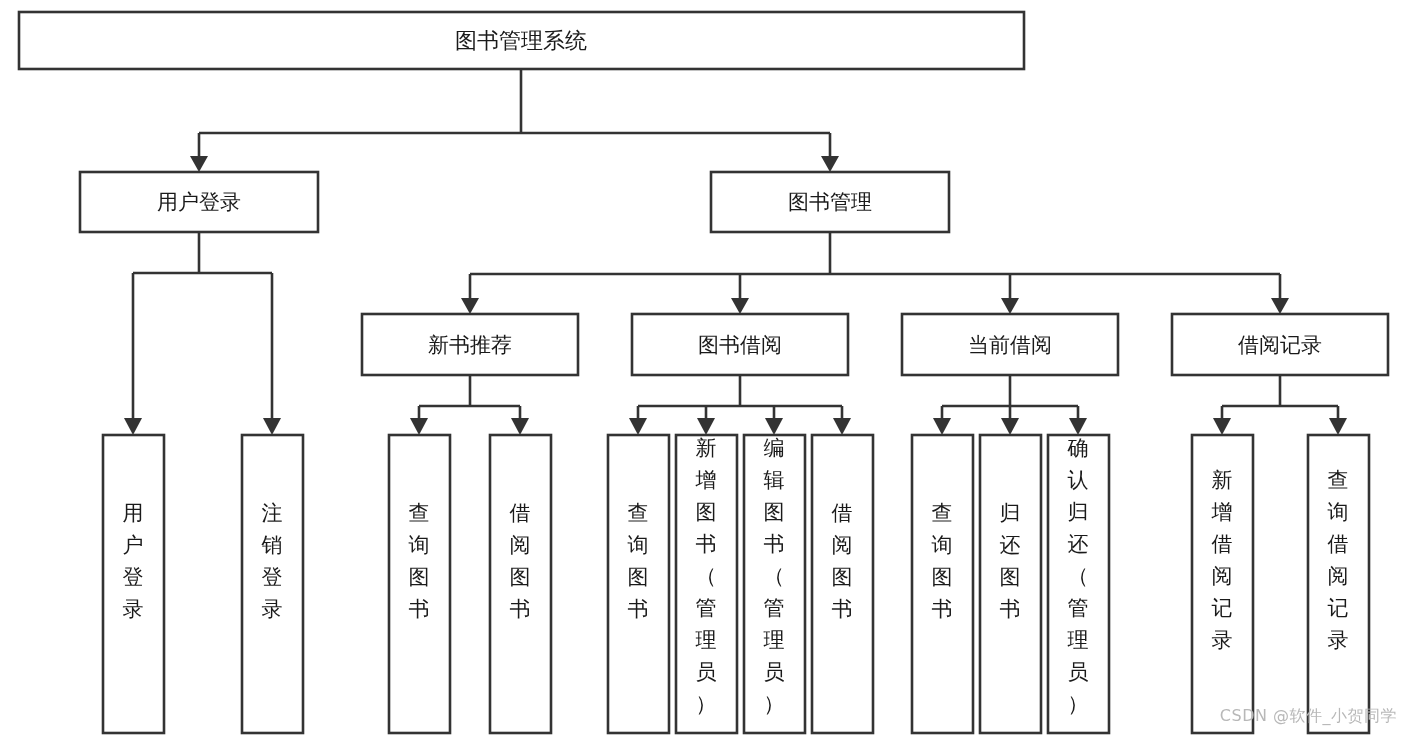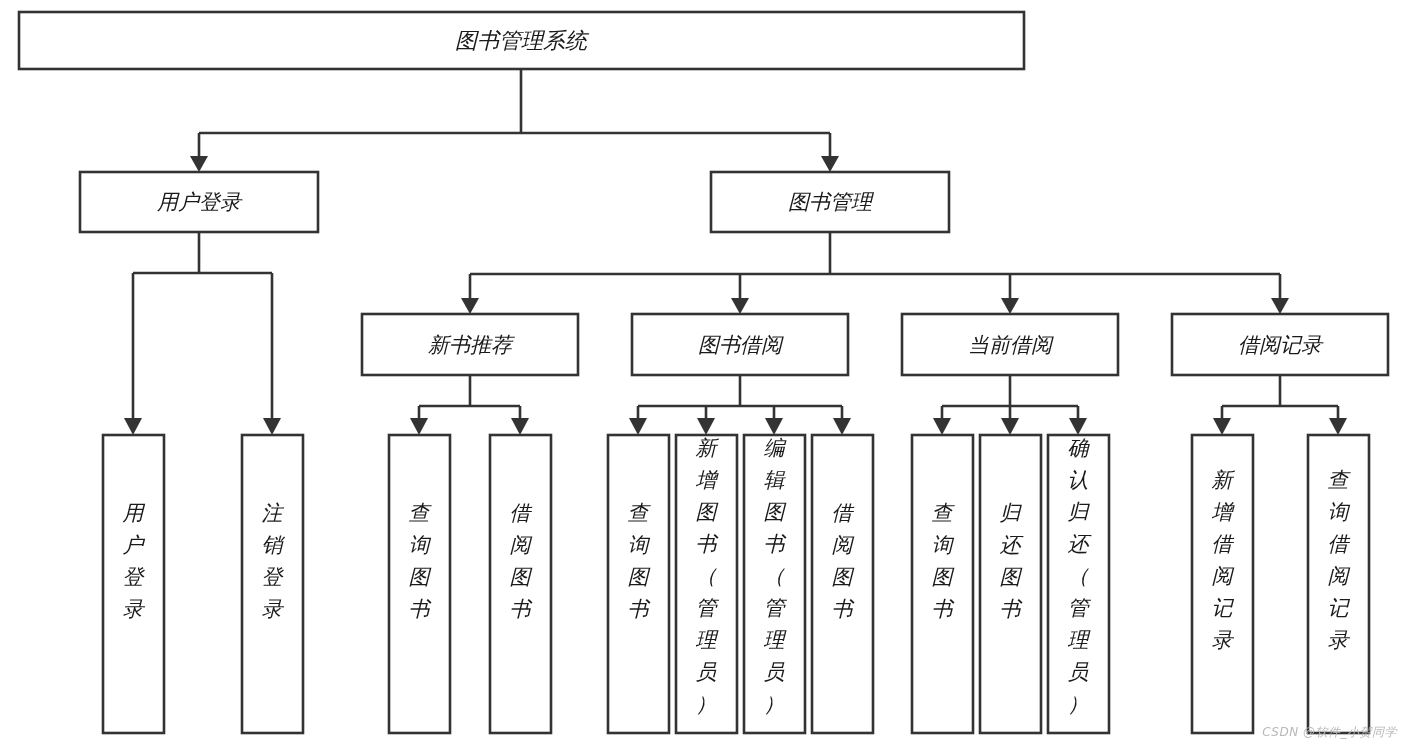--- a/index.html
+++ b/index.html
@@ -13,21 +13,20 @@
     font-family: "DejaVu Sans", "Liberation Sans", sans-serif;
     overflow: hidden;
     position: relative;
   }
   #diagram-root {
     position: absolute;
     left: 0;
     top: 0;
     width: 1405px;
     height: 747px;
-    font-style: italic;
   }
   svg.flow {
     display: block;
     width: 1405px;
     height: 747px;
   }
   .nodebox {
     fill: #ffffff;
     stroke: #333333;
     stroke-width: 2.6;
@@ -57,23 +56,23 @@
     font-family: "DejaVu Sans", "Liberation Sans", sans-serif;
     font-size: 21px;
     text-anchor: middle;
   }
   .vlabel tspan {
     font-size: 21px;
   }
   .watermark {
     position: absolute;
     right: 8px;
-    bottom: 6px;
-    font-family: "DejaVu Sans", "Liberation Sans", sans-serif;
-    font-size: 12px;
+    bottom: 20px;
+    font-family: "DejaVu Sans", "Liberation Sans", sans-serif;
+    font-size: 16px;
     color: #b8b8b8;
     letter-spacing: 0.5px;
     white-space: nowrap;
     user-select: none;
   }
 </style>
 </head>
 <body>
 
 <div id="diagram-root">

